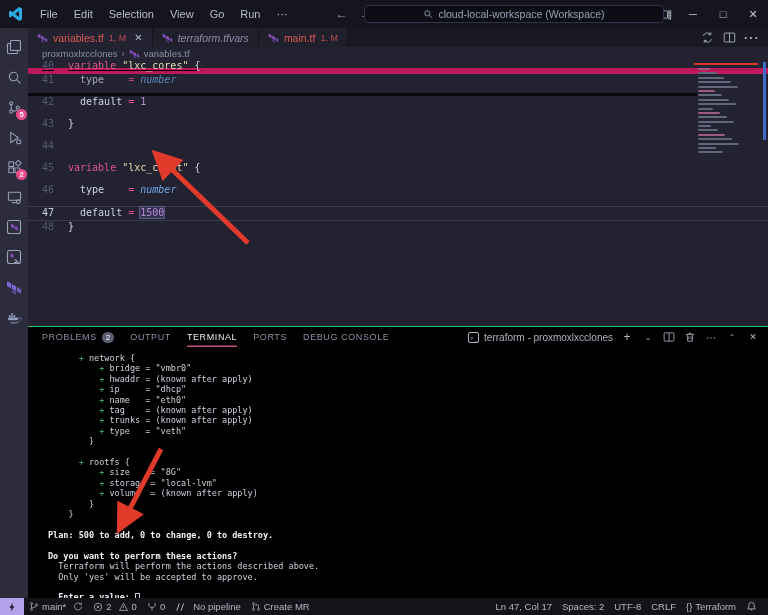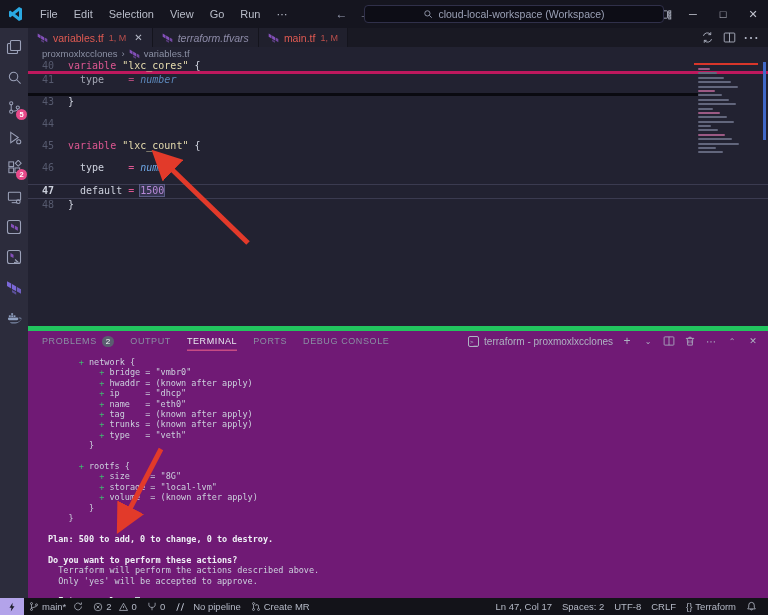--- a/index.html
+++ b/index.html
@@ -42,36 +42,36 @@
   .tab-actions > div { width:18px; height:18px; display:flex; align-items:center; justify-content:center; }
 
   
   .breadcrumb { height:13px; background:#222231; display:flex; align-items:center; font-size:9.5px; color:#8b90a4; padding-left:14px; gap:4px; }
 
   
   .editor { height:266px; background:#222231; position:relative; font-family:"DejaVu Sans Mono", monospace; font-size:10px; }
   .code-line { display:flex; height:22px; line-height:12.4px; white-space:pre; position:relative; }
   .gutter { width:40px; text-align:right; padding-right:14px; color:#565a6e; flex:none; }
   .code-line.current { border-top:1px solid #3b3b50; border-bottom:1px solid #3b3b50; height:14.4px; line-height:12.4px; }
-  .code-line.current .gutter { color:#ccd0dc;font-weight:bold; }
-  .code-line.sticky { border-bottom:3px solid #be185d; height:14.4px; }
+  .code-line.current .gutter { color:#ccd0dc; }
+  .code-line.sticky { border-bottom:6px solid #be185d; height:14.4px;text-decoration:underline; }
   .code-line.clipped .code-text { opacity:.75; }
   .code-line.clipped::after { content:""; position:absolute; left:0; right:70px; bottom:0; height:3px; background:#0a0a10; }
   .tk-kw { color:#dd5791; } .tk-op { color:#dd5791; } .tk-str { color:#e6dcae; }
   .tk-num { color:#b98ad8; } .tk-type { color:#6fa9e8; font-style:italic; } .tk-pl { color:#ced2de; }
   .hl { background:rgba(96,96,150,.3); box-shadow:0 0 0 1px #5b5b85; }
 
   .minimap { position:absolute; top:3px; right:10px; width:64px; }
   .mm-red { height:2px; background:#d8362a; margin-bottom:3px; }
   .mm-bar { height:2px; margin:0 0 2.4px 4px; background:#62667c; border-radius:1px; }
   .mm-bar.pink { background:#9c5a84; }
   .overview-bar { position:absolute; top:2px; right:2px; width:3px; height:78px; background:#4169c8; }
 
   
-  .panel { flex:1; background:#701a75; border-top:5px solid #22c55e; display:flex; flex-direction:column; min-height:0; }
+  .panel { flex:1; background:#000000; border-top:1px solid #22c55e; display:flex; flex-direction:column; min-height:0; }
   .panel-header { height:20px; display:flex; align-items:center; padding:0 8px 0 14px; }
   .ptab { font-size:9px; letter-spacing:.6px; color:#8a8fa3; margin-right:16px; display:flex; align-items:center; gap:5px; height:20px; }
   .ptab.active { color:#e8eaf0; box-shadow:inset 0 -1.5px 0 #c74b84; }
   .ptab-badge { background:#5a5e70; color:#fff; border-radius:8px; font-size:8px; padding:0 4px; height:11px; line-height:11px; letter-spacing:0; }
   .ptab-badge:empty { display:none; }
   .panel-right { margin-left:auto; display:flex; align-items:center; gap:7px; color:#aeb3c2; font-size:10px; }
   .term-chip { display:flex; align-items:center; gap:5px; }
   .term-glyph { width:11px; height:11px; border:1px solid #aeb3c2; border-radius:2px; font-size:6px; line-height:9px; text-align:center; color:#aeb3c2; font-family:"DejaVu Sans Mono",monospace; }
   .pr-icon { width:14px; height:16px; display:flex; align-items:center; justify-content:center; }
 
@@ -316,20 +316,23 @@
     </div>
 
     <div class="editor">
       <div id="editor-lines">
           <div class="code-line sticky">
     <span class="gutter">40</span>
     <span class="code-text"><span class="tk-kw">variable</span><span class="tk-pl"> </span><span class="tk-str">"lxc_cores"</span><span class="tk-pl"> {</span></span></div>
           <div class="code-line clipped">
     <span class="gutter">41</span>
     <span class="code-text"><span class="tk-pl">  type    </span><span class="tk-op">=</span><span class="tk-pl"> </span><span class="tk-type">number</span></span></div>
+          <div class="code-line ">
+    <span class="gutter">42</span>
+    <span class="code-text"><span class="tk-pl">  default </span><span class="tk-op">=</span><span class="tk-pl"> </span><span class="tk-num">1</span></span></div>
           <div class="code-line ">
     <span class="gutter">43</span>
     <span class="code-text"><span class="tk-pl">}</span></span></div>
           <div class="code-line ">
     <span class="gutter">44</span>
     <span class="code-text"></span></div>
           <div class="code-line ">
     <span class="gutter">45</span>
     <span class="code-text"><span class="tk-kw">variable</span><span class="tk-pl"> </span><span class="tk-str">"lxc_count"</span><span class="tk-pl"> {</span></span></div>
           <div class="code-line ">

